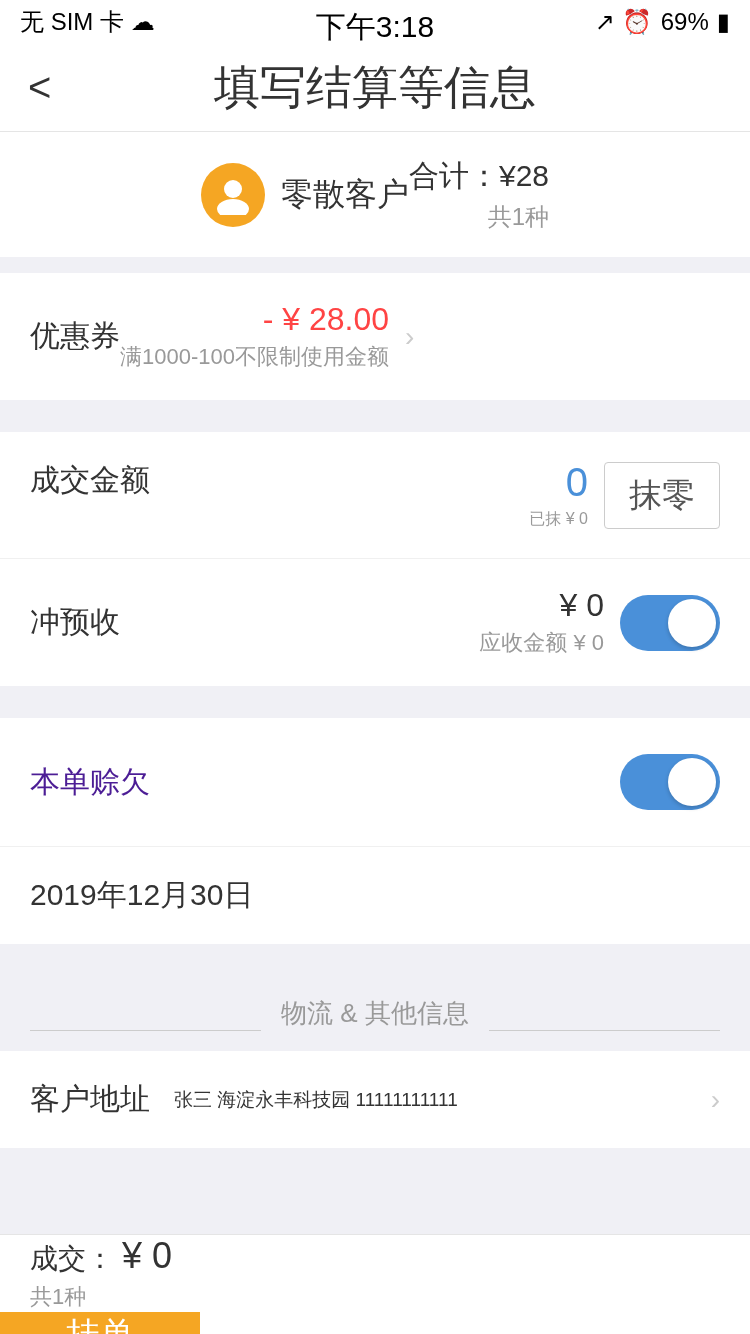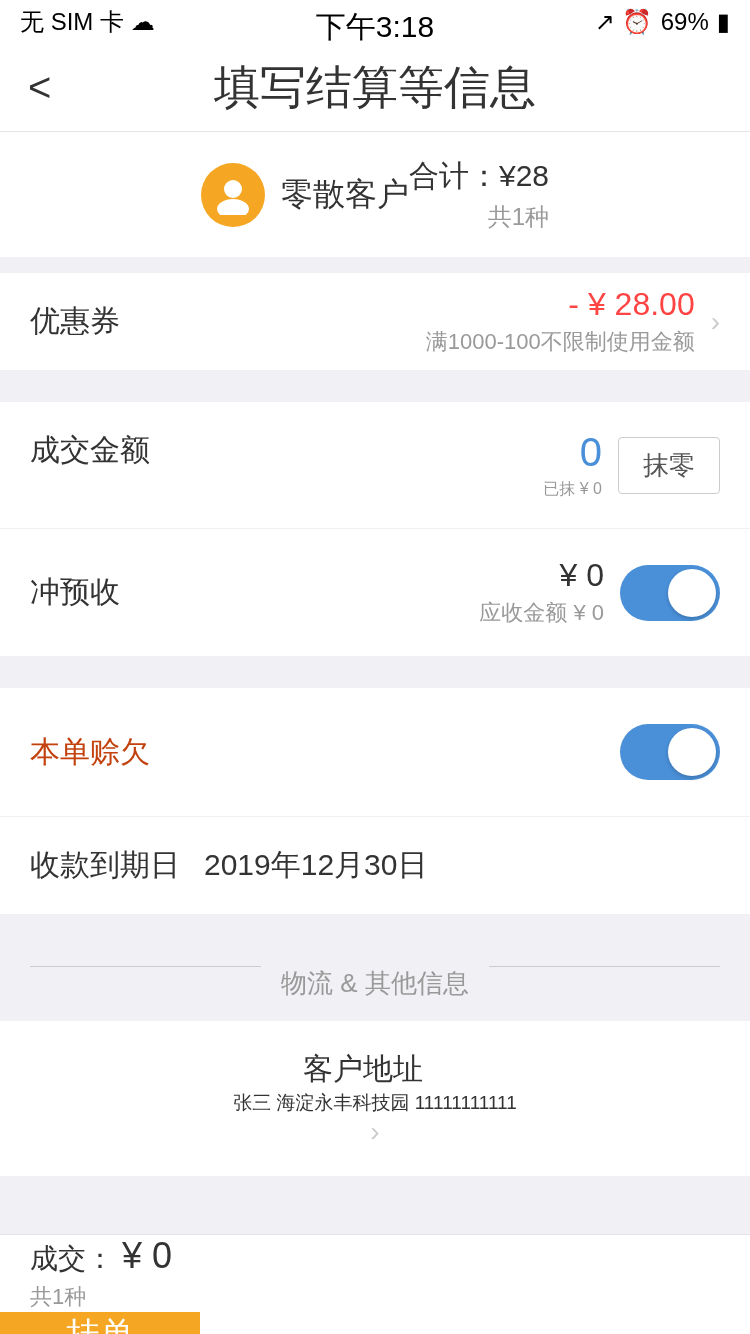--- a/index.html
+++ b/index.html
@@ -123,24 +123,23 @@
     }
     .customer-count {
       font-size: 24px;
       color: #999;
       margin-top: 4px;
     }
 
     
     .row-item {
       background: #fff;
-      padding: 13px 30px;
-      display: flex;
-      align-items: center;
-      justify-content: space-between;
+      padding: 28px 30px;
+      display: flex;
+      align-items: center;
       border-top: 1px solid #f0f0f0;
     }
     .row-item:first-child {
       border-top: none;
     }
     .row-label {
       font-size: 30px;
       color: #333;
     }
     .row-right {
@@ -195,21 +194,21 @@
     }
     .deal-sub {
       font-size: 16px;
       color: #999;
       margin-top: 4px;
     }
     .round-btn {
       border: 1px solid #ccc;
       border-radius: 4px;
       padding: 10px 24px;
-      font-size: 26px;
+      font-size: 33px;
       color: #555;
       background: #fff;
       cursor: pointer;
       white-space: nowrap;
     }
 
     
     .prepay-row {
       background: #fff;
       padding: 28px 30px;
@@ -260,21 +259,21 @@
     
     .credit-row {
       background: #fff;
       padding: 36px 30px;
       display: flex;
       align-items: center;
       justify-content: space-between;
     }
     .credit-label {
       font-size: 30px;
-      color: #c2410c;
+      color: #4c1d95;
     }
 
     
     .due-row {
       background: #fff;
       padding: 28px 30px;
       display: flex;
       align-items: center;
       border-top: 1px solid #f0f0f0;
     }
@@ -287,42 +286,41 @@
       font-size: 30px;
       color: #333;
     }
 
     
     .logistics-header {
       background: #f0f0f5;
       padding: 20px 30px;
       text-align: center;
       display: flex;
-      align-items: flex-start;
+      align-items: flex-end;
       justify-content: center;
       gap: 20px;
     }
     .logistics-line {
       flex: 1;
       height: 1px;
       background: #ccc;
     }
     .logistics-title {
       font-size: 26px;
       color: #999;
     }
 
     
     .address-row {
       background: #fff;
       padding: 28px 30px;
       display: flex;
       align-items: center;
       justify-content: space-between;
-      flex-direction: column;
     }
     .address-label {
       font-size: 30px;
       color: #333;
       flex-shrink: 0;
       margin-right: 24px;
     }
     .address-value {
       font-size: 19px;
       color: #333;
@@ -477,21 +475,20 @@
   <div class="card">
 
     <div class="credit-row">
       <span class="credit-label">本单赊欠</span>
       <div class="toggle">
         <div class="toggle-knob"></div>
       </div>
     </div>
 
     <div class="due-row">
-      <span class="due-label">收款到期日</span>
       <span class="due-value">2019年12月30日</span>
     </div>
   </div>
 
   <div class="section-divider"></div>
 
   <div class="logistics-header">
     <div class="logistics-line"></div>
     <span class="logistics-title">物流 &amp; 其他信息</span>
     <div class="logistics-line"></div>

